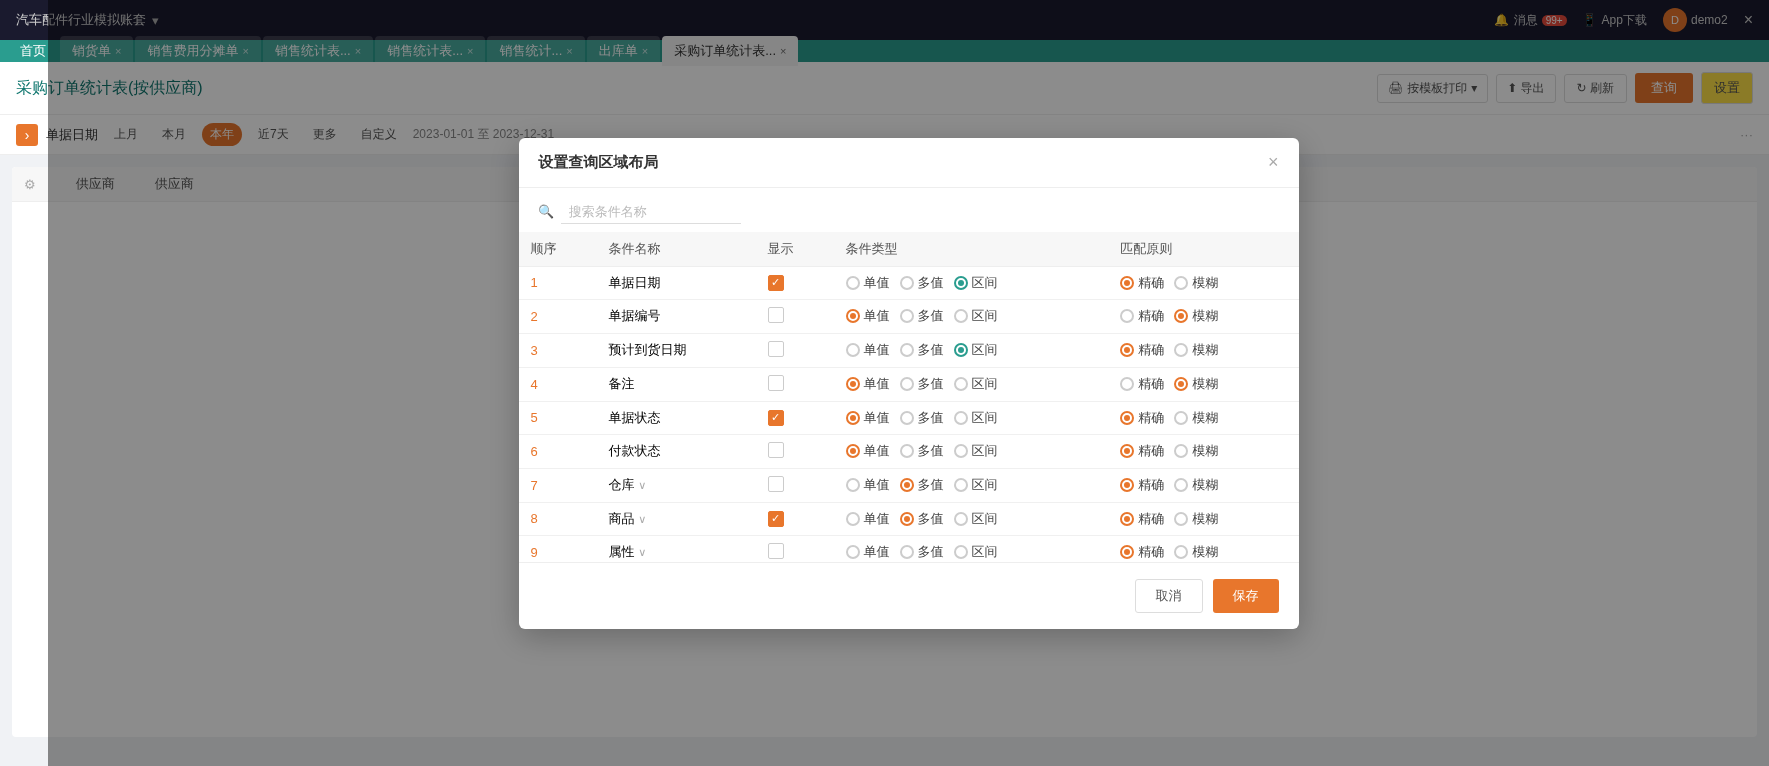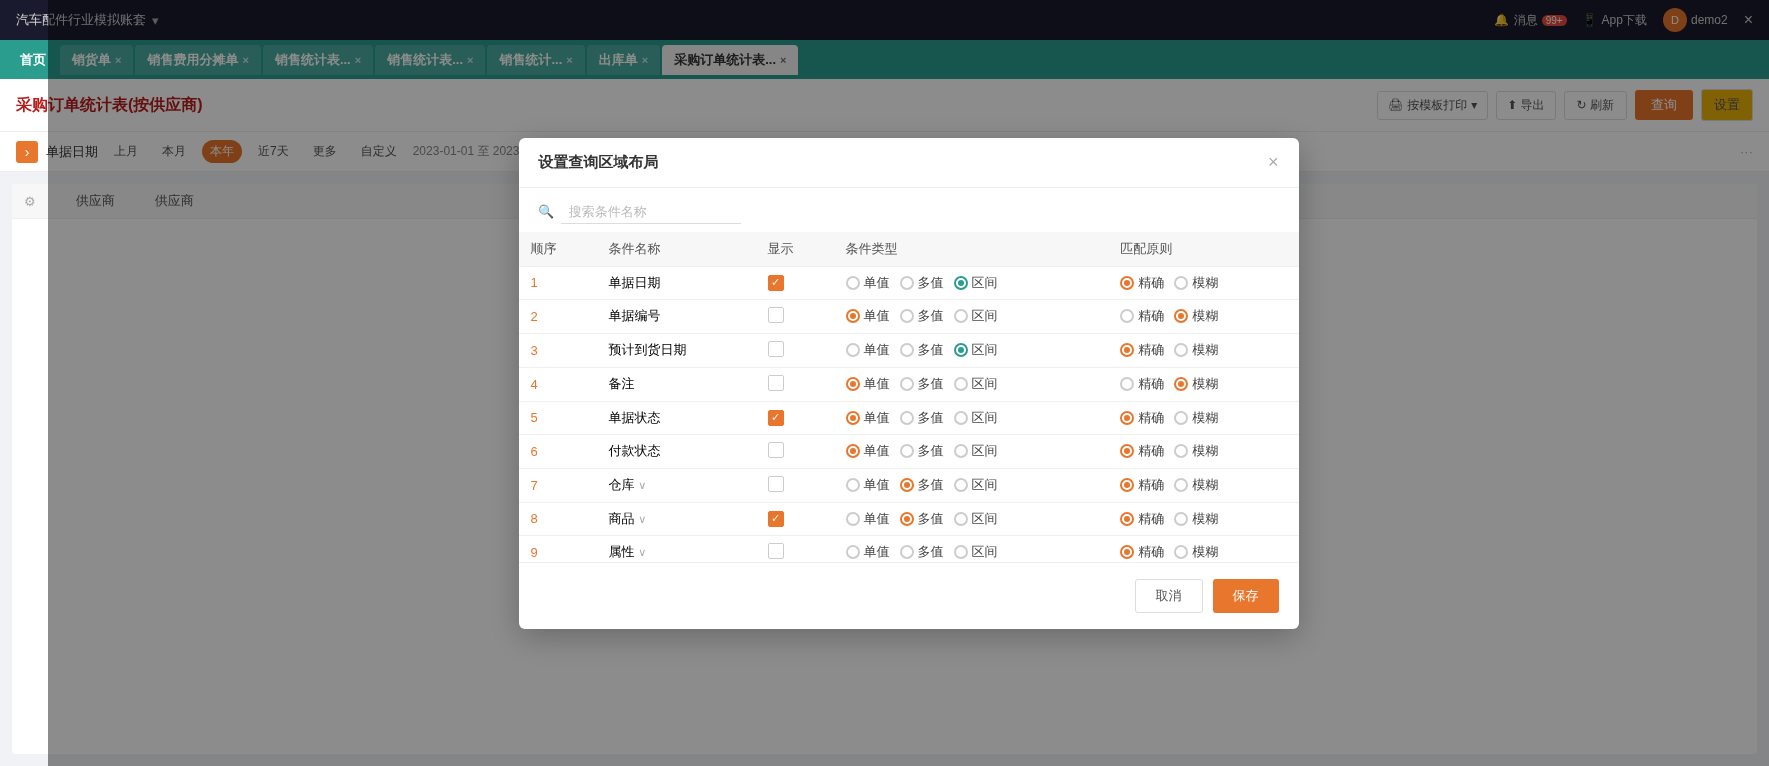--- a/index.html
+++ b/index.html
@@ -16,26 +16,25 @@
       color: #ccc;
     }
     .top-bar-left { font-size: 13px; display: flex; align-items: center; gap: 6px; }
     .top-bar-right { display: flex; align-items: center; gap: 16px; font-size: 12px; color: #ccc; }
     .top-bar-right .badge { background: #e74c3c; color: white; border-radius: 8px; padding: 0 4px; font-size: 10px; }
     .top-bar-right .close-x { color: #ccc; cursor: pointer; font-size: 16px; }
 
     
     .tab-bar {
       background: #2a9d8f;
-      height: 39px;
+      height: 22px;
       display: flex;
       align-items: center;
       padding: 0 8px;
       gap: 2px;
-      font-weight: bold;
     }
     .tab-item {
       background: rgba(255,255,255,0.15);
       color: white;
       padding: 4px 12px;
       border-radius: 4px 4px 0 0;
       font-size: 13px;
       cursor: pointer;
       display: flex;
       align-items: center;
@@ -48,27 +47,27 @@
 
     
     .page-header {
       background: white;
       padding: 10px 16px;
       display: flex;
       align-items: center;
       justify-content: space-between;
       border-bottom: 1px solid #eee;
     }
-    .page-title { font-size: 16px; font-weight: bold; color: #b91c1c; }
+    .page-title { font-size: 16px; font-weight: normal; color: #0f766e; }
     .header-actions { display: flex; align-items: center; gap: 8px; }
     .btn-print { border: 1px solid #ddd; background: white; padding: 5px 10px; border-radius: 3px; cursor: pointer; font-size: 12px; color: #555; display: flex; align-items: center; gap: 4px; }
     .btn-export { border: 1px solid #ddd; background: white; padding: 5px 10px; border-radius: 3px; cursor: pointer; font-size: 12px; color: #555; }
     .btn-refresh { border: 1px solid #ddd; background: white; padding: 5px 12px; border-radius: 3px; cursor: pointer; font-size: 12px; color: #555; }
     .btn-query { background: #e8762c; color: white; border: none; padding: 6px 16px; border-radius: 3px; cursor: pointer; font-size: 13px; }
-    .btn-settings { background: #eab308; border: 1px solid #ddd; padding: 6px 12px; border-radius: 3px; cursor: pointer; font-size: 13px; color: #555; }
+    .btn-settings { background: #fde047; border: 1px solid #ddd; padding: 6px 12px; border-radius: 3px; cursor: pointer; font-size: 13px; color: #555; }
 
     
     .toolbar {
       background: white;
       padding: 8px 16px;
       display: flex;
       align-items: center;
       gap: 8px;
       border-bottom: 1px solid #eee;
     }

